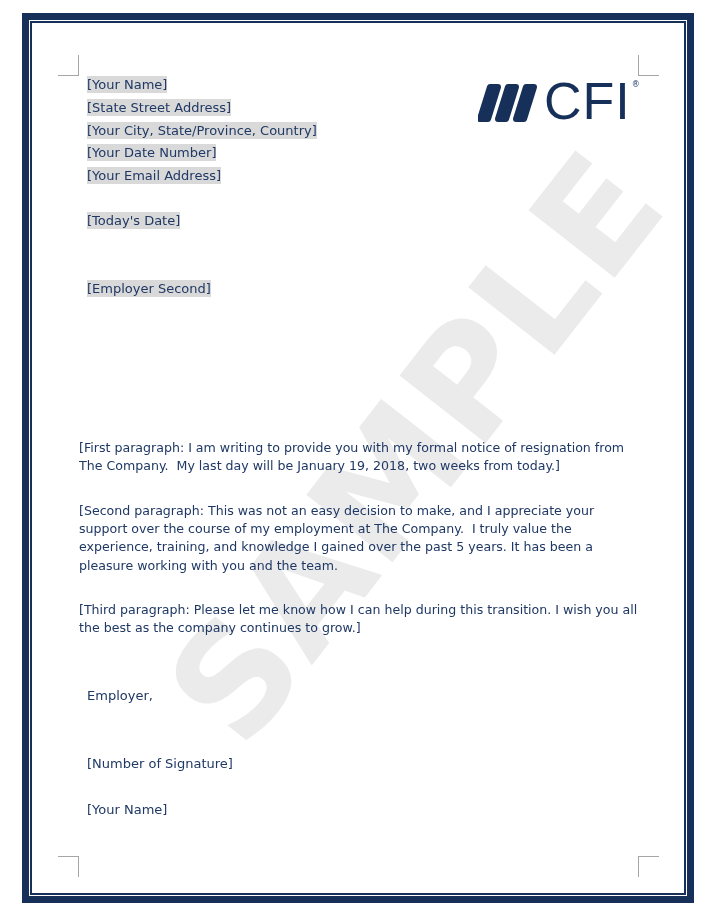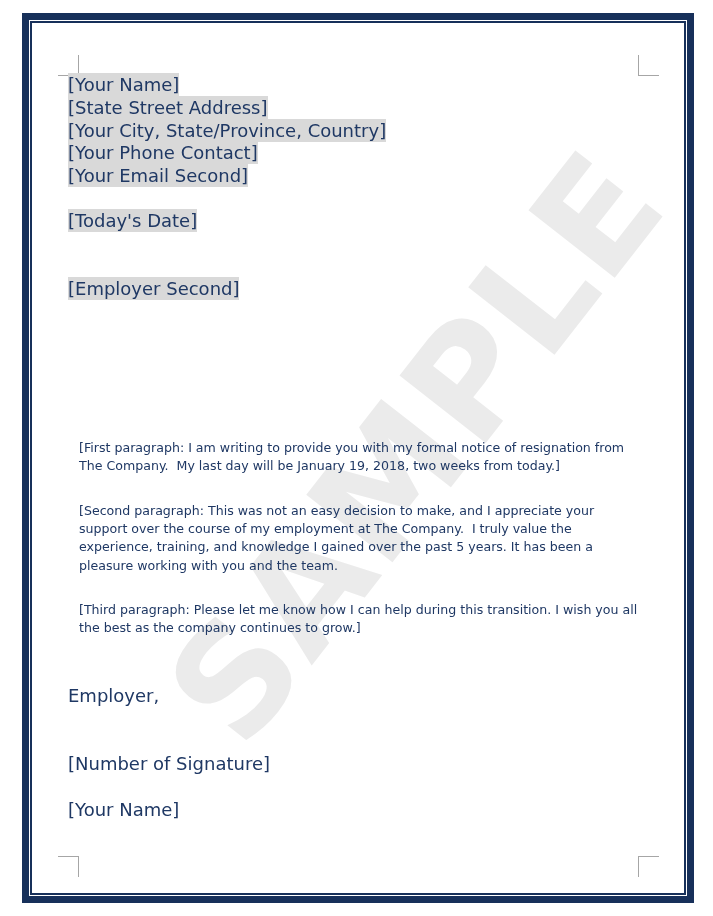--- a/index.html
+++ b/index.html
@@ -25,21 +25,21 @@
                color: #ebebeb; transform: rotate(-52deg); transform-origin: center center;
                letter-spacing: 2px; white-space: nowrap; line-height: 1; text-align: center;
                pointer-events: none; }
 
   .logo { position: absolute; left: 478px; top: 76px; height: 50px; display: flex; align-items: center; }
   .logo-marks { width: 62px; height: 44px; }
   .logo-text { font-family: "Liberation Sans", sans-serif; font-size: 52px; color: #17305a;
                letter-spacing: 1px; line-height: 1; margin-left: 4px; font-weight: normal; }
   .logo-reg { font-size: 8px; color: #17305a; align-self: flex-start; margin-top: 4px; margin-left: 1px; }
 
-  .text { position: absolute; left: 68px; font-size: 18px; color: #1f3864;
+  .text { position: absolute; left: 87px; font-size: 13px; color: #1f3864;
           line-height: 18px; white-space: nowrap; }
   .hl { background: #d9d9d9; padding: 1px 0; }
   .para { position: absolute; left: 79px; width: 560px; font-size: 12.6px; color: #1f3864;
           line-height: 18.2px; white-space: pre-wrap; }
   .cursor { display: inline-block; width: 1px; height: 16px; background: #000; vertical-align: -3px; }
 </style>
 </head>
 <body>
 
 <div class="frame-outer">
@@ -50,26 +50,37 @@
 
 <div class="page">
 
   <div class="watermark">SAMPLE</div>
 
   <div class="crop tl"></div>
   <div class="crop tr"></div>
   <div class="crop bl"></div>
   <div class="crop br"></div>
 
+  <div class="logo">
+    <svg class="logo-marks" viewBox="0 0 62 44">
+      <g fill="#17305a">
+        <path d="M12 8 L20 8 L10 40 L2 40 Z" transform="translate(0,0)" stroke="#17305a" stroke-width="6" stroke-linejoin="round"></path>
+        <path d="M30 8 L38 8 L28 40 L20 40 Z" stroke="#17305a" stroke-width="6" stroke-linejoin="round"></path>
+        <path d="M48 8 L56 8 L46 40 L38 40 Z" stroke="#17305a" stroke-width="6" stroke-linejoin="round"></path>
+      </g>
+    </svg>
+    <span class="logo-text">CFI</span>
+    <span class="logo-reg">®</span>
+  </div>
 
   <div class="text" style="top:76px"><span class="hl">[Your Name]</span></div>
   <div class="text" style="top:99px"><span class="hl">[State Street Address]</span></div>
   <div class="text" style="top:122px"><span class="hl">[Your City, State/Province, Country]</span></div>
-  <div class="text" style="top:144px"><span class="hl">[Your Phone Contact]</span></div>
-  <div class="text" style="top:167px"><span class="hl">[Your Email Second]</span></div>
+  <div class="text" style="top:144px"><span class="hl">[Your Date Number]</span></div>
+  <div class="text" style="top:167px"><span class="hl">[Your Email Address]</span></div>
 
   <div class="text" style="top:212px"><span class="hl">[Today's Date]</span></div>
 
   <div class="text" style="top:280px"><span class="hl">[Employer Second]</span></div>
 
 
   <div class="para" style="top:439px">[First paragraph: I am writing to provide you with my formal notice of resignation from The Company.  My last day will be January 19, 2018, two weeks from today.]</div>
   <div class="para" style="top:502px">[Second paragraph: This was not an easy decision to make, and I appreciate your support over the course of my employment at The Company.  I truly value the experience, training, and knowledge I gained over the past 5 years. It has been a pleasure working with you and the team.</div>
   <div class="para" style="top:601px">[Third paragraph: Please let me know how I can help during this transition. I wish you all the best as the company continues to grow.]</div>
 

